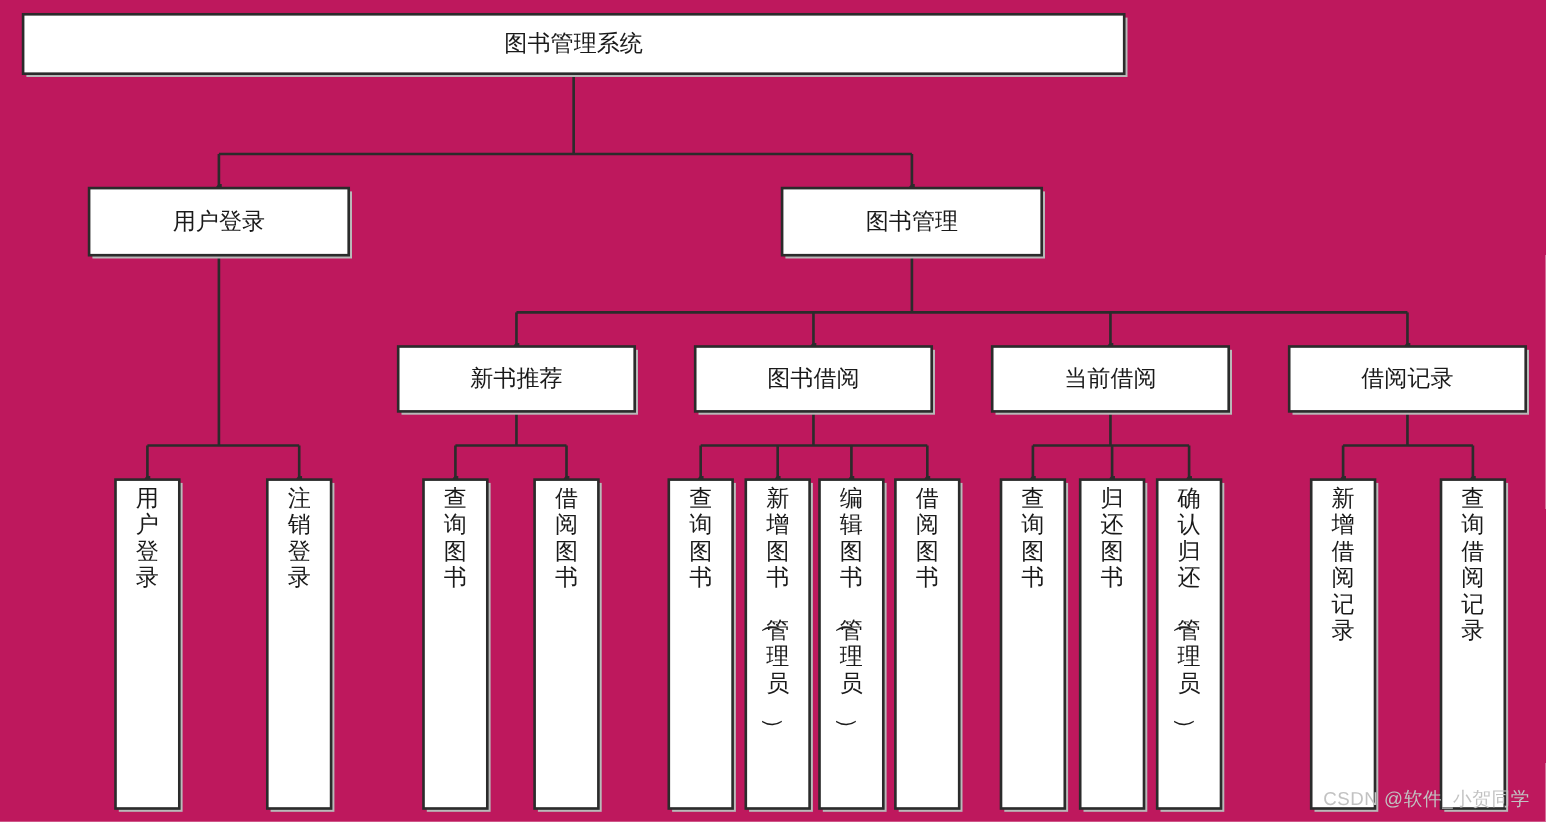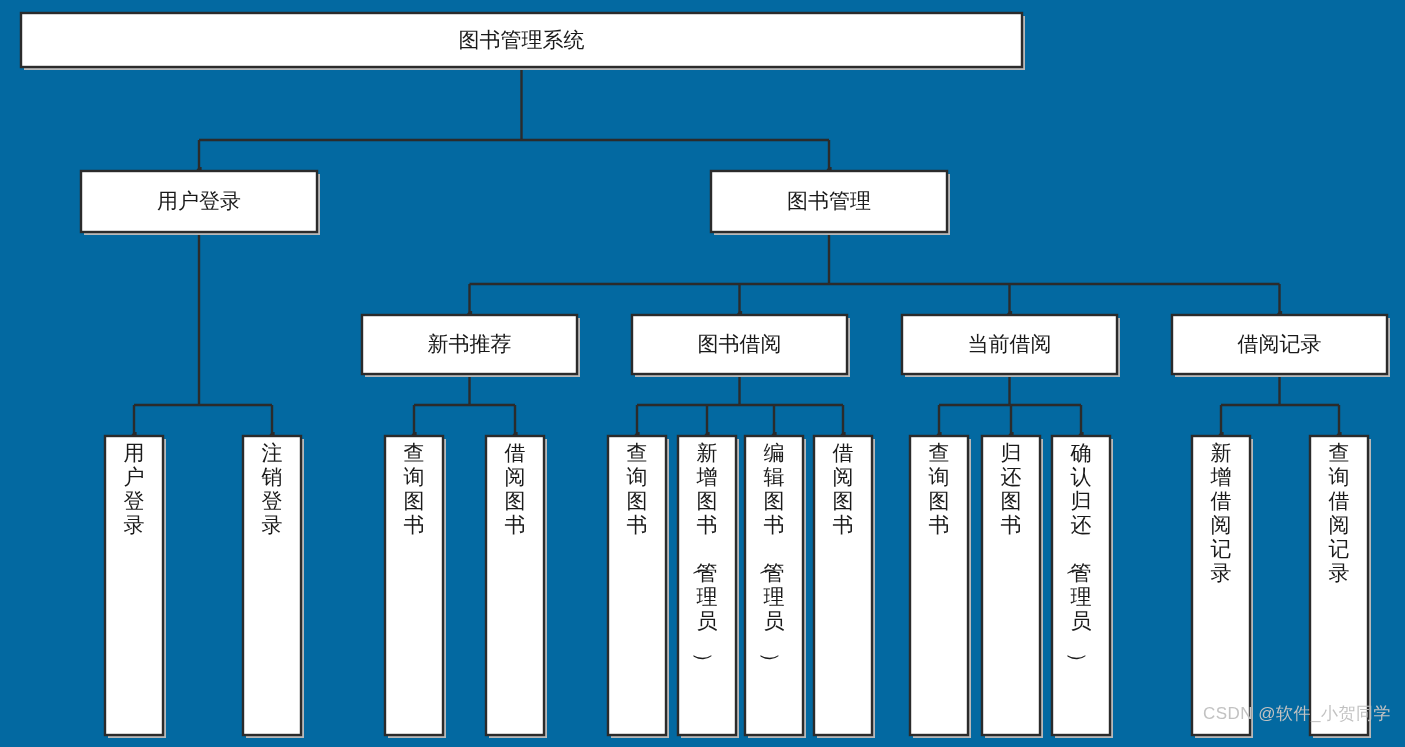--- a/index.html
+++ b/index.html
@@ -11,21 +11,21 @@
     width: 1405px;
     height: 747px;
     font-family: "Liberation Sans", "DejaVu Sans", sans-serif;
     overflow: hidden;
     position: relative;
   }
   #diagram-root {
     position: relative;
     width: 1405px;
     height: 747px;
-    background: #0369a1;
+    background: #be185d;
   }
   svg.flow {
     position: absolute;
     left: 0;
     top: 0;
     width: 1405px;
     height: 747px;
     display: block;
   }
   .node-rect {
@@ -52,21 +52,21 @@
   }
   .node-label-vert {
     fill: #1a1a1a;
     font-family: "Liberation Sans", "DejaVu Sans", sans-serif;
     font-size: 21px;
     text-anchor: middle;
   }
   .watermark {
     position: absolute;
     right: 14px;
-    bottom: 22px;
+    bottom: 9px;
     font-family: "Liberation Sans", "DejaVu Sans", sans-serif;
     font-size: 17px;
     color: #c2c2c2;
     letter-spacing: 0.5px;
     white-space: nowrap;
     user-select: none;
   }
 </style>
 </head>
 <body>

